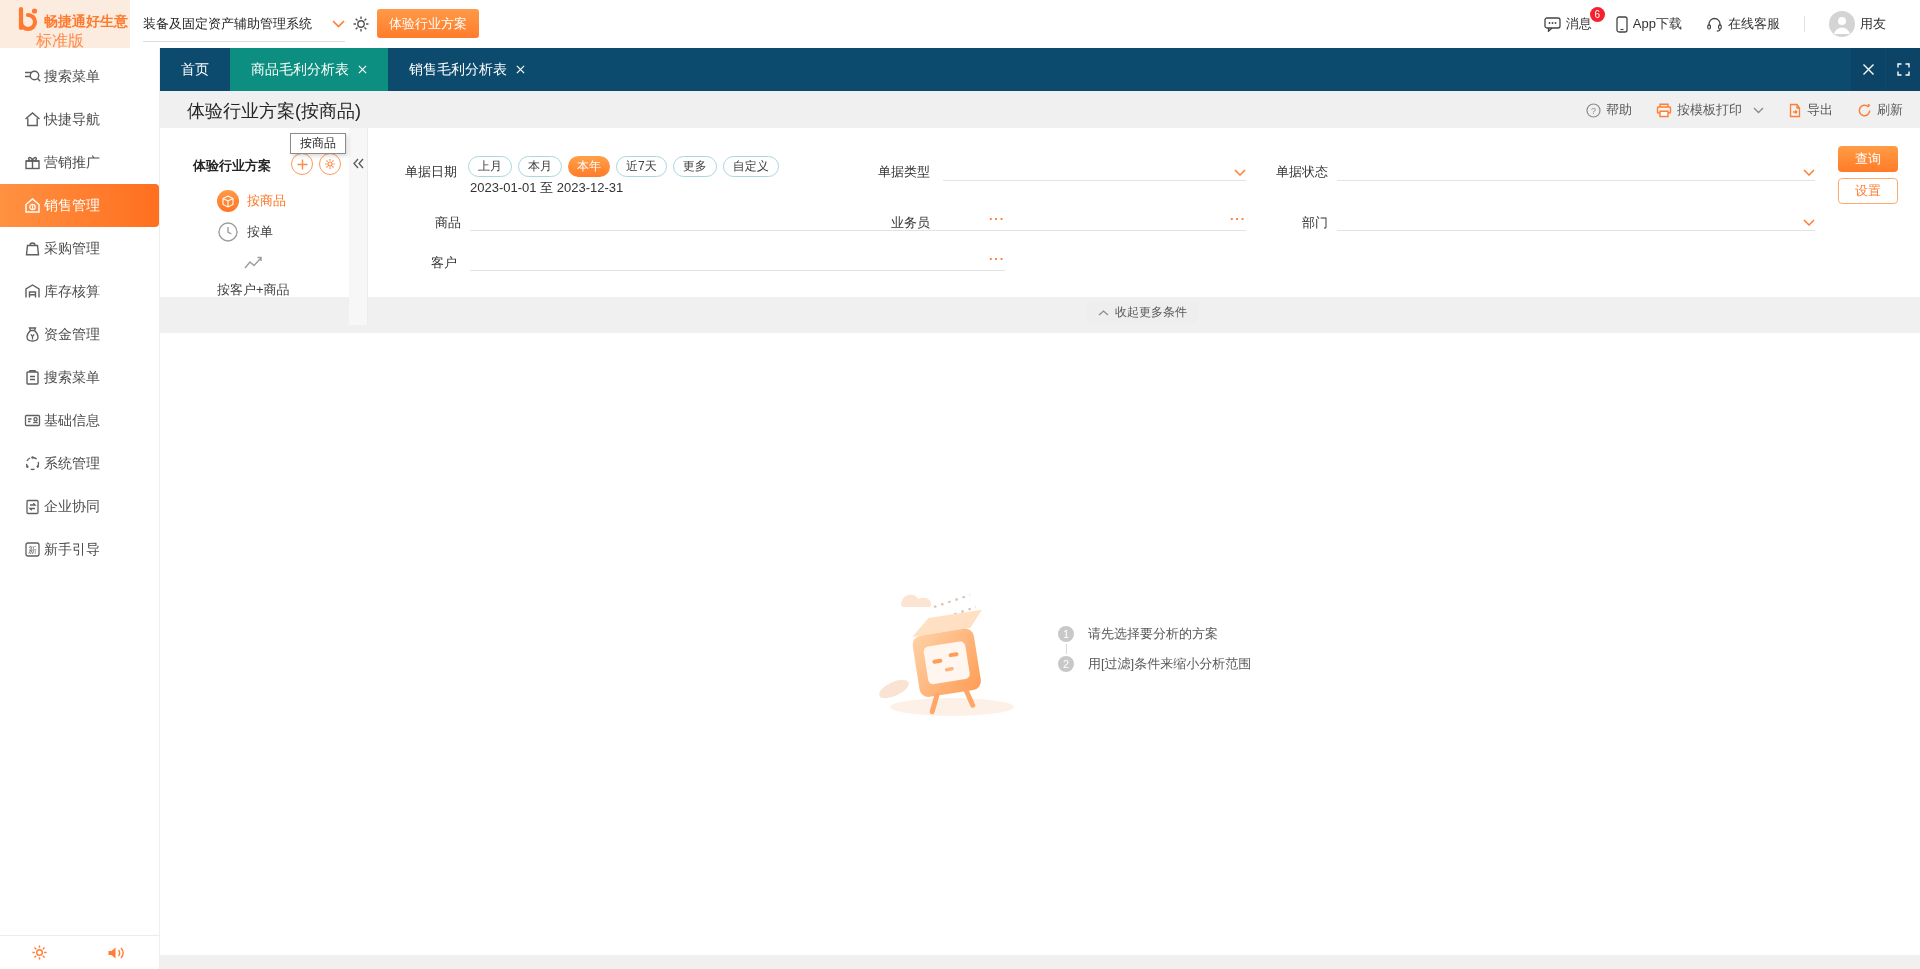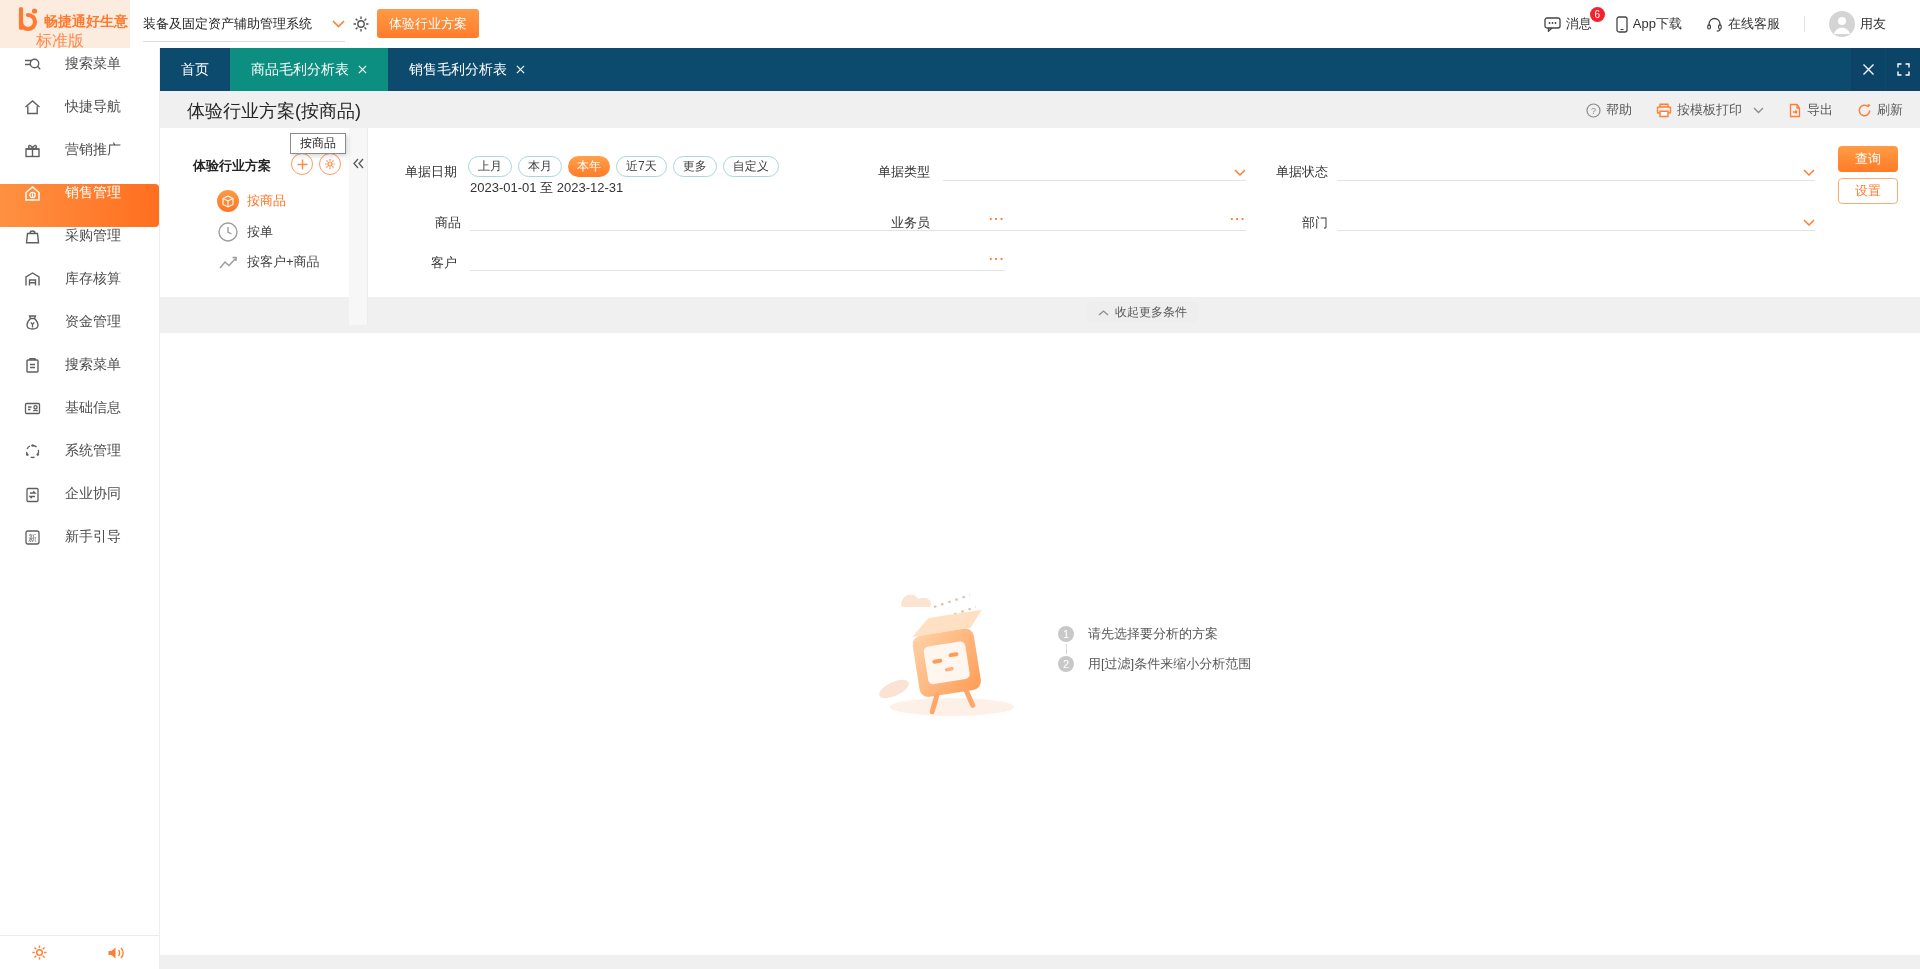--- a/index.html
+++ b/index.html
@@ -22,21 +22,21 @@
     border:none; border-radius:3px; cursor:pointer; }
   .header-right { position:absolute; right:34px; top:0; height:48px; display:flex; align-items:center; gap:24px; }
   .hr-item { display:flex; align-items:center; gap:5px; font-size:13px; color:#333; cursor:pointer; position:relative; }
   .badge { position:absolute; top:-8px; right:-13px; min-width:15px; height:15px; border-radius:8px;
     background:#f5222d; color:#fff; font-size:10px; display:flex; align-items:center; justify-content:center; padding:0 3px; }
   .hr-divider { width:1px; height:16px; background:#e3e3e3; }
 
   
   .sidebar { position:absolute; left:0; top:48px; width:160px; bottom:0; background:#fff; border-right:1px solid #efefef; z-index:5; }
   .side-list { padding-top:7px; }
-  .side-item { height:43px; display:flex; padding-left:23px; gap:23px;
+  .side-item { height:43px; display:flex; align-items:center; padding-left:23px; gap:2px;
     font-size:14px; color:#4d4d4d; cursor:pointer; white-space:nowrap; }
   .side-item.active { background:linear-gradient(90deg,#ff9142,#ff6f1f); color:#fff; border-radius:0 4px 4px 0; }
   .side-bottom { position:absolute; bottom:0; left:0; width:159px; height:34px; background:#fff;
     border-top:1px solid #ececec; display:flex; align-items:center; justify-content:space-between; padding:0 34px 0 31px; }
 
   
   .tabbar { position:absolute; left:160px; top:48px; right:0; height:43px; background:#0c4a6e; display:flex; z-index:4; }
   .tab { display:flex; align-items:center; padding:0 21px; font-size:14px; color:#fff; gap:9px; cursor:pointer; }
   .tab.active { background:#0c8f80; }
   .tab-controls { position:absolute; right:0; top:0; height:43px; display:flex; gap:1px; }
@@ -414,21 +414,21 @@
       </div>
       <div class="scheme-item" style="top:93px;">
         <span class="scheme-disc">
           <svg width="22" height="22" viewBox="0 0 22 22" fill="none" stroke="#9e9e9e" stroke-width="1.4">
               <circle cx="11" cy="11" r="9"></circle>
               <path d="M11 6v5l3.4 2"></path>
             </svg>
         </span>
         <span>按单</span>
       </div>
-      <div class="scheme-item" style="top:123px;">
+      <div class="scheme-item" style="top:123px;flex-direction:column;">
         <span class="scheme-disc">
           <svg width="22" height="22" viewBox="0 0 22 22" fill="none" stroke="#9e9e9e" stroke-width="1.5">
               <path d="M3 17l5-6 4 3.5L19 7"></path>
               <path d="M15.5 6.5H19V10"></path>
             </svg>
         </span>
         <span>按客户+商品</span>
       </div>
       <div class="collapse-strip">
         <span style="display:inline-block;margin-top:30px;">

